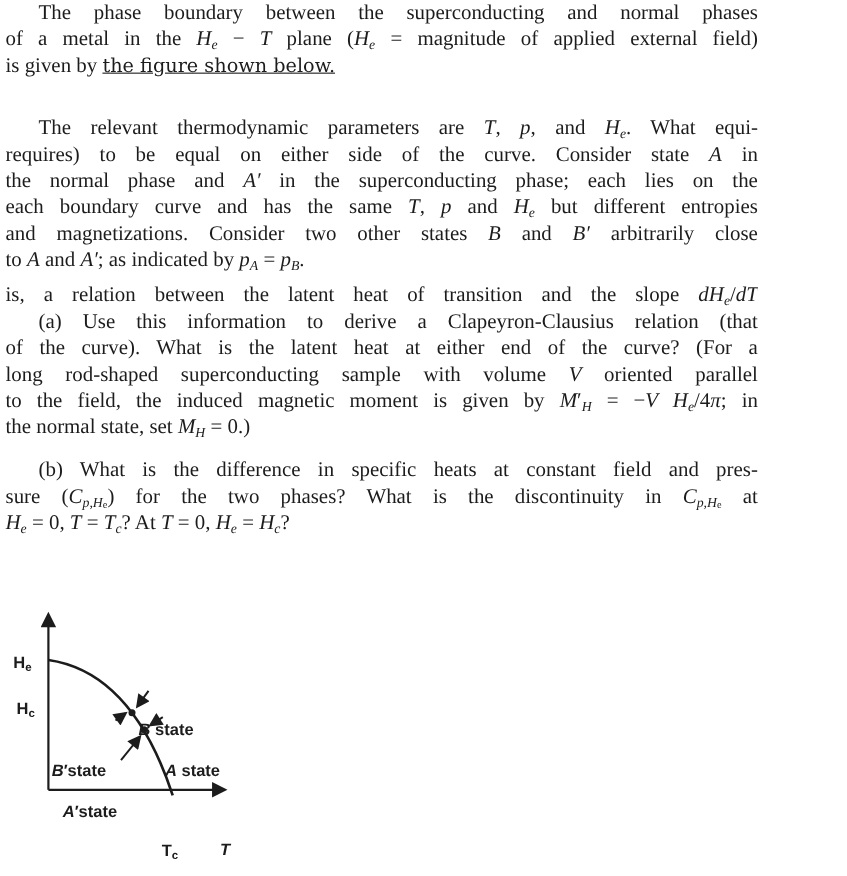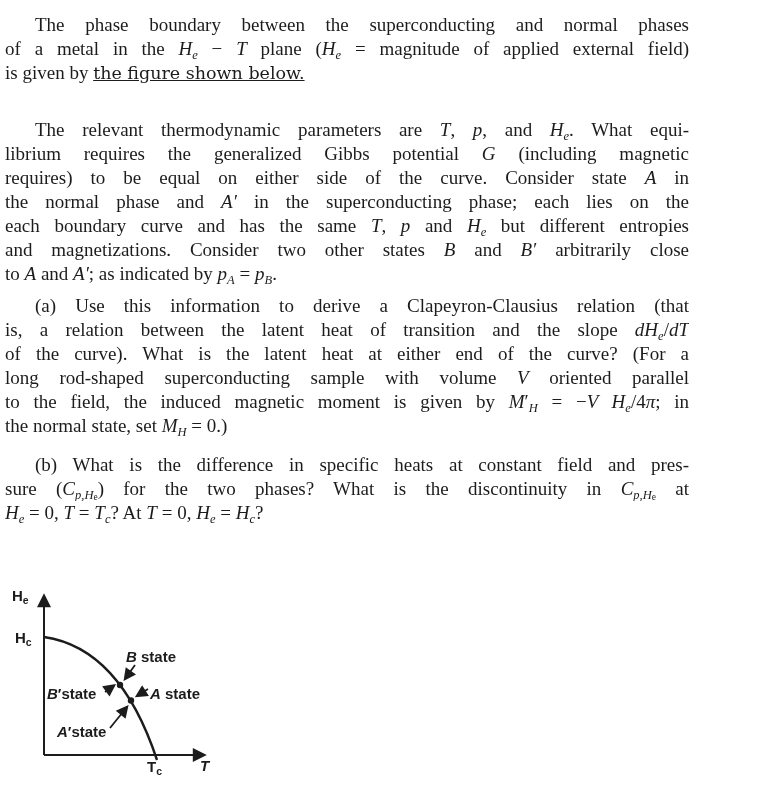--- a/index.html
+++ b/index.html
@@ -5,21 +5,21 @@
   html,body{margin:0;padding:0;background:#ffffff;}
   .page{
     position:relative;
     width:770px;height:796px;
     background:#ffffff;
     color:#1c1c1c;
     font-family:"Liberation Serif",serif;
     font-size:19px;
     overflow:hidden;
   }
-  .text{padding-top:13px;margin-left:5px;width:684px;}
+  .text{margin-left:5px;width:684px;}
   .para{margin:0;}
   .para.p2{margin-top:33px;}
   .para.pa{margin-top:8px;}
   .para.pb{margin-top:15px;}
   .line{
     line-height:24px;height:24px;overflow:hidden;
     text-align:justify;
   }
   .line.just{text-align-last:justify;}
   .line.indent{text-indent:30px;}
@@ -27,47 +27,46 @@
   sub{font-size:0.66em;line-height:0;vertical-align:-0.28em;}
   sub.s2{font-size:0.5em;vertical-align:-0.55em;}
   .alt{font-family:"DejaVu Serif",serif;font-size:17.5px;text-decoration:underline;}
   
   .figure{position:relative;height:213px;margin-top:58px;width:770px;}
   .figure svg{position:absolute;left:0;top:0;}
   .fig-label{
     position:absolute;
     font-family:"Liberation Sans",sans-serif;
     font-size:15px;font-weight:600;
-    color:#1c1c1c;white-space:nowrap;line-height:1.1;
+    color:#1c1c1c;white-space:nowrap;line-height:1.1;margin-top:44px;
   }
   .fig-label sub{font-size:0.7em;vertical-align:-0.3em;}
 </style>
 </head>
 <body>
 
 <div class="page">
 
   <div class="text">
     <div class="para p1">
         <div class="line indent just"><span>The phase boundary between the superconducting and normal phases</span></div>
         <div class="line just"><span>of a metal in the </span><span class="it">H</span><sub class="it">e</sub><span> − </span><span class="it">T</span><span> plane (</span><span class="it">H</span><sub class="it">e</sub><span> = magnitude of applied external field)</span></div>
         <div class="line"><span>is given by </span><span class="alt">the figure shown below.</span></div>
       </div>
     <div class="para p2">
         <div class="line indent just"><span>The relevant thermodynamic parameters are </span><span class="it">T</span><span>, </span><span class="it">p</span><span>, and </span><span class="it">H</span><sub class="it">e</sub><span>. What equi-</span></div>
-        <div class="line just"><span>librium requires the generalized Gibbs potential </span><span class="it">G</span><span> (including magnetic</span></div>
         <div class="line just"><span>requires) to be equal on either side of the curve. Consider state </span><span class="it">A</span><span> in</span></div>
         <div class="line just"><span>the normal phase and </span><span class="it">A′</span><span> in the superconducting phase; each lies on the</span></div>
         <div class="line just"><span>each boundary curve and has the same </span><span class="it">T</span><span>, </span><span class="it">p</span><span> and </span><span class="it">H</span><sub class="it">e</sub><span> but different entropies</span></div>
         <div class="line just"><span>and magnetizations. Consider two other states </span><span class="it">B</span><span> and </span><span class="it">B′</span><span> arbitrarily close</span></div>
         <div class="line"><span>to </span><span class="it">A</span><span> and </span><span class="it">A′</span><span>; as indicated by </span><span class="it">p</span><sub class="it">A</sub><span> = </span><span class="it">p</span><sub class="it">B</sub><span>.</span></div>
       </div>
     <div class="para pa">
+        <div class="line just"><span>is, a relation between the latent heat of transition and the slope </span><span class="it">dH</span><sub class="it">e</sub><span>/</span><span class="it">dT</span></div>
         <div class="line indent just"><span>(a) Use this information to derive a Clapeyron-Clausius relation (that</span></div>
-        <div class="line just"><span>is, a relation between the latent heat of transition and the slope </span><span class="it">dH</span><sub class="it">e</sub><span>/</span><span class="it">dT</span></div>
         <div class="line just"><span>of the curve). What is the latent heat at either end of the curve? (For a</span></div>
         <div class="line just"><span>long rod-shaped superconducting sample with volume </span><span class="it">V</span><span> oriented parallel</span></div>
         <div class="line just"><span>to the field, the induced magnetic moment is given by </span><span class="it">M</span><span>′</span><sub class="it">H</sub><span> = −</span><span class="it">V H</span><sub class="it">e</sub><span>/4</span><span class="it">π</span><span>; in</span></div>
         <div class="line"><span>the normal state, set </span><span class="it">M</span><sub class="it">H</sub><span> = 0.)</span></div>
       </div>
     <div class="para pb">
         <div class="line indent just"><span>(b) What is the difference in specific heats at constant field and pres-</span></div>
         <div class="line just"><span>sure (</span><span class="it">C</span><sub class="it">p,H</sub><sub class="s2">e</sub><span>) for the two phases? What is the discontinuity in </span><span class="it">C</span><sub class="it">p,H</sub><sub class="s2">e</sub><span> at</span></div>
         <div class="line"><span class="it">H</span><sub class="it">e</sub><span> = 0, </span><span class="it">T</span><span> = </span><span class="it">T</span><sub class="it">c</sub><span>? At </span><span class="it">T</span><span> = 0, </span><span class="it">H</span><sub class="it">e</sub><span> = </span><span class="it">H</span><sub class="it">c</sub><span>?</span></div>
       </div>

